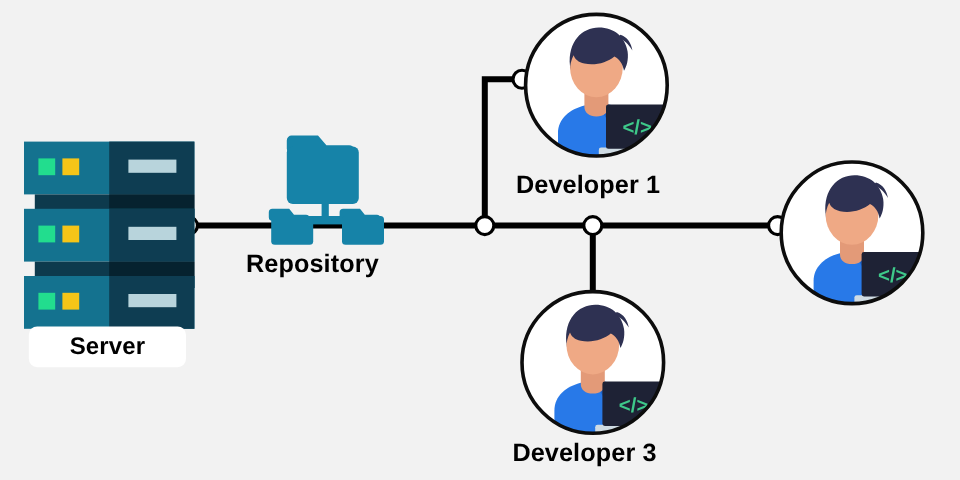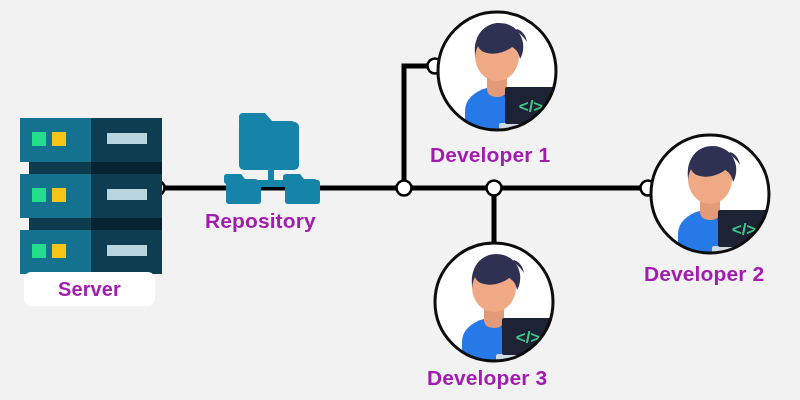--- a/index.html
+++ b/index.html
@@ -23,21 +23,21 @@
   .layer {
     position: absolute;
     left: 0; top: 0;
     width: 800px;
     height: 400px;
   }
   
   .label {
     position: absolute;
     font-weight: bold;
-    color: #a21caf;
+    color: #000000;
     white-space: nowrap;
     letter-spacing: 0.1px;
   }
   .label-server {
     left: 24px;
     top: 272px;
     width: 131px;
     height: 34px;
     background: #ffffff;
     border-radius: 7px;
@@ -210,17 +210,16 @@
       <circle cx="494" cy="302" r="59" fill="none" stroke="#0d0d0d" stroke-width="3"></circle>
     </g>
   </svg>
 
   <div class="label label-repository">Repository</div>
 
   <div class="label label-server">Server</div>
 
   <div class="label label-dev1">Developer 1</div>
 
-  <div class="label label-dev2">Developer 2</div>
 
   <div class="label label-dev3">Developer 3</div>
 
 </div>
 
 </body></html>

